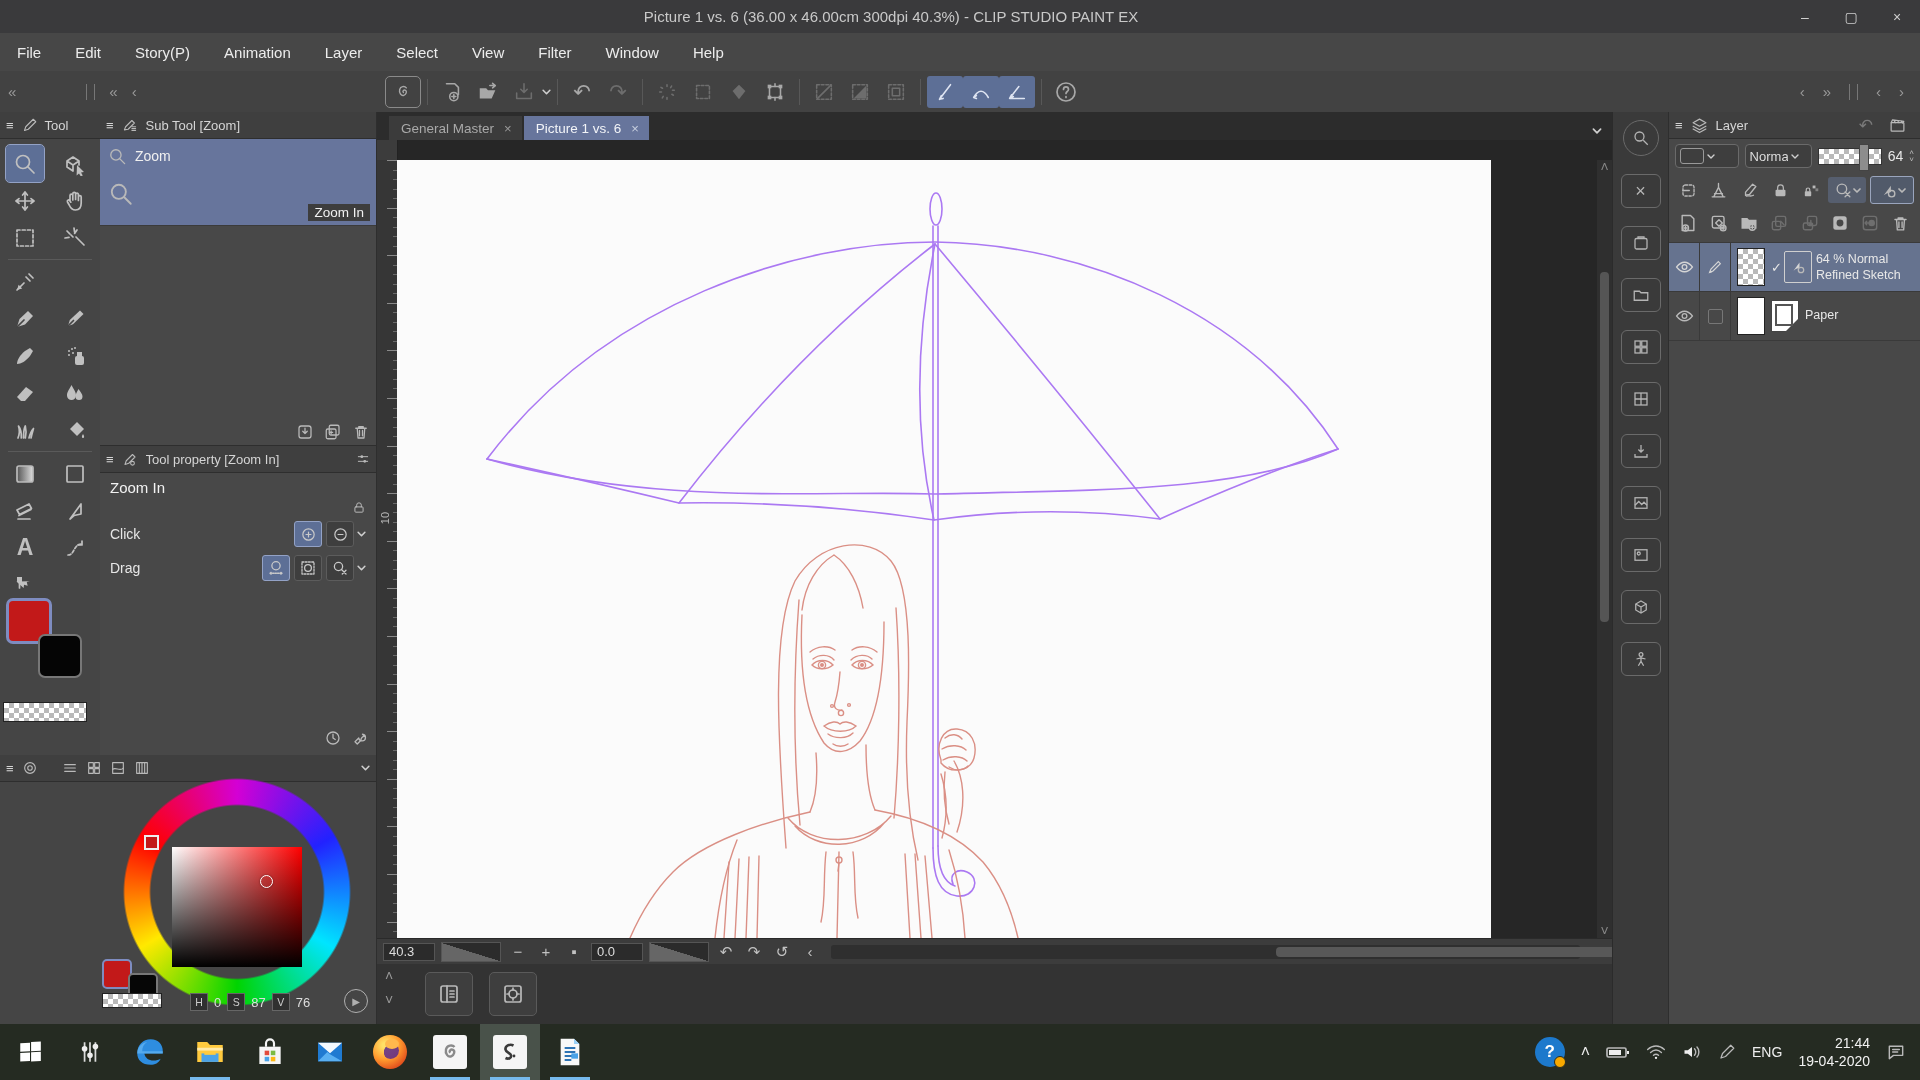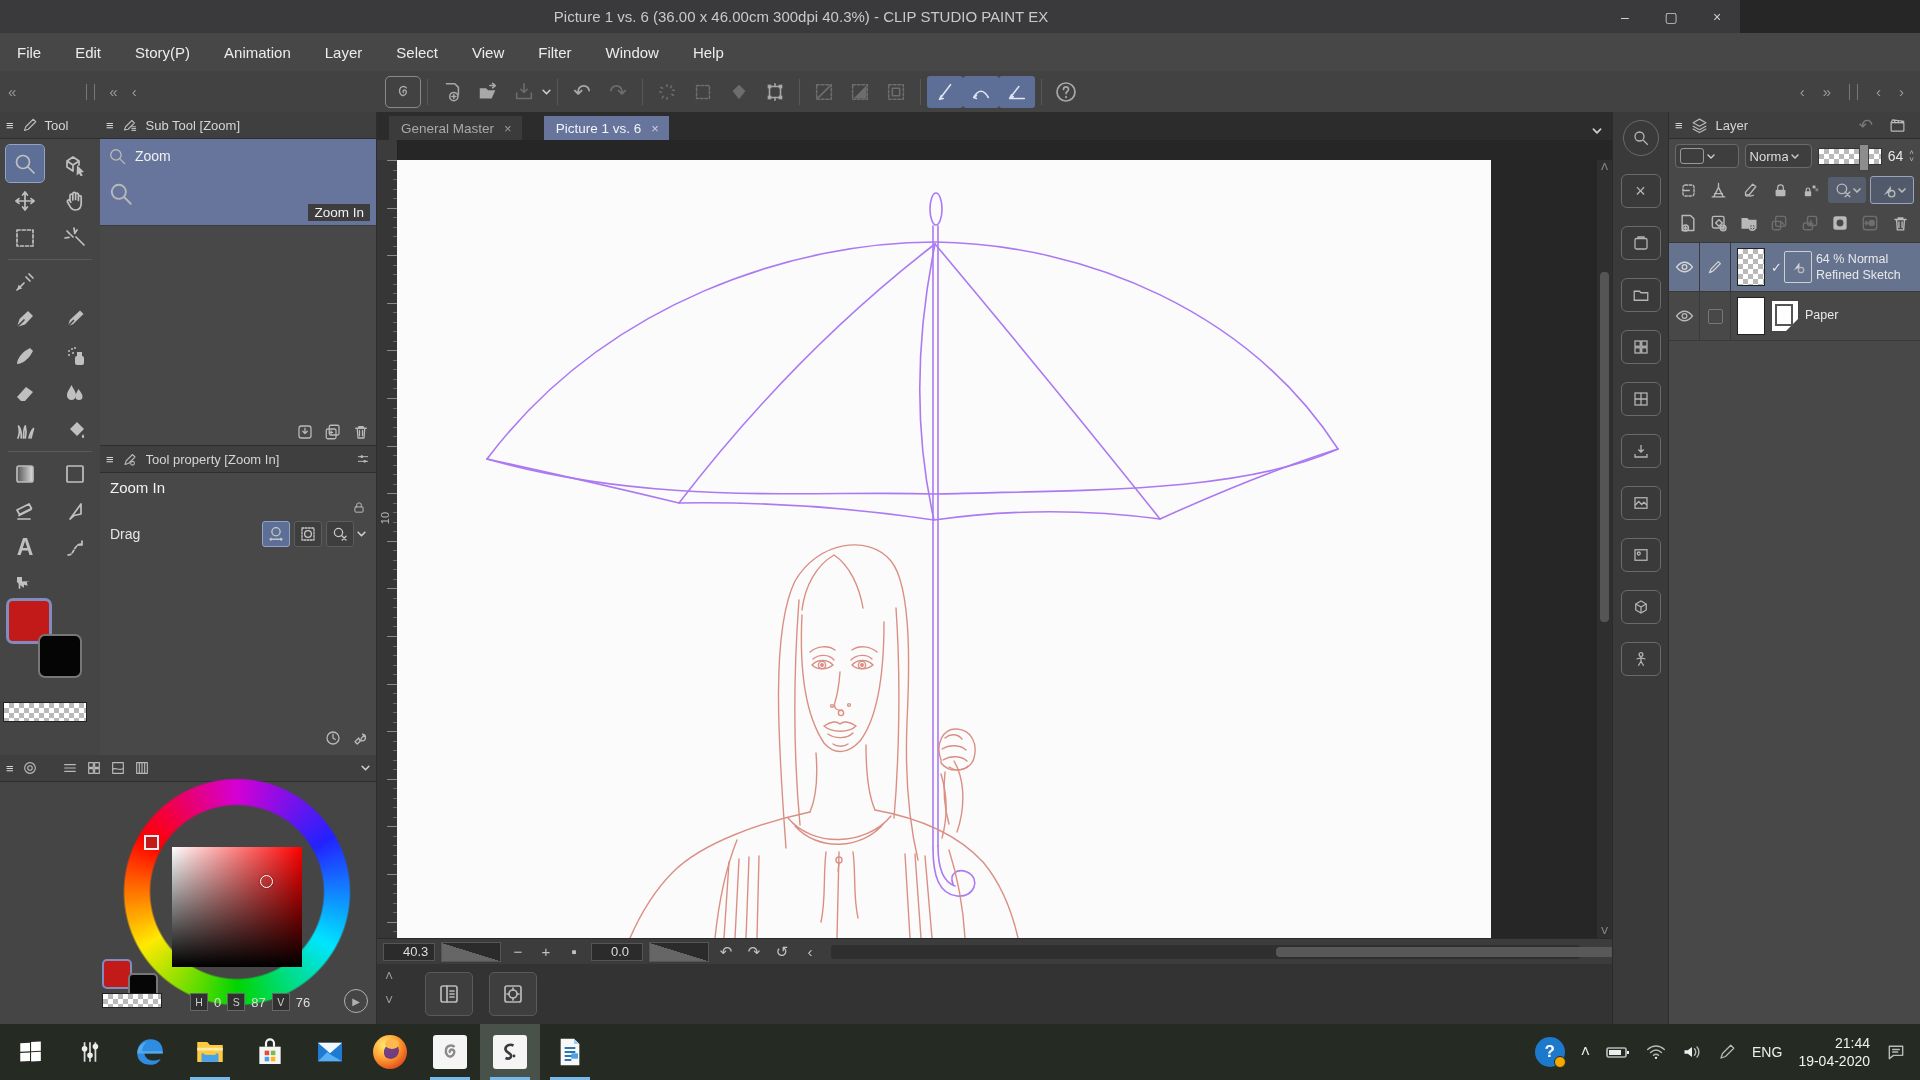--- a/index.html
+++ b/index.html
@@ -6,62 +6,62 @@
   #root{position:relative;width:1920px;height:1080px;overflow:hidden;
         font-family:"Liberation Sans",sans-serif;color:#e3e3e3;font-size:14px;
         background:#262626;-webkit-user-select:none;user-select:none;}
   .abs{position:absolute;}
   .row{display:flex;align-items:center;}
   .ic{display:inline-flex;align-items:center;justify-content:center;color:#b9b9b9;}
   .ic svg{stroke:currentColor;fill:none;stroke-width:1.7;stroke-linecap:round;stroke-linejoin:round;}
   .ic .f{fill:currentColor;stroke:none;}
   .chev svg{stroke:#cfcfcf;fill:none;stroke-width:1.4;}
   
-  .titlebar{left:0;top:0;width:1740px;height:33px;background:#3a3a3c;display:flex;align-items:center;}
+  .titlebar{left:0;top:0;width:1920px;height:33px;background:#3a3a3c;display:flex;align-items:center;}
   .titlebar .t{flex:1;text-align:center;color:#c9c9c9;font-size:15px;}
   .wctl{width:46px;height:33px;display:flex;align-items:center;justify-content:center;color:#cfcfcf;font-size:14px;}
   
   .menubar{left:0;top:33px;width:1920px;height:38px;background:#474747;display:flex;align-items:center;border-bottom:1px solid #303030;}
   .menubar .mi{padding:0 17px;font-size:15px;color:#ececec;height:100%;display:flex;align-items:center;}
   
   .toolbar{left:0;top:71px;width:1920px;height:41px;background:#424242;display:flex;align-items:center;border-bottom:1px solid #2b2b2b;}
   .tb-left{width:377px;display:flex;align-items:center;color:#9a9a9a;gap:14px;padding-left:8px;font-size:15px;}
   .grip{width:7px;height:16px;border-left:1px solid #777;border-right:1px solid #777;margin-left:56px;}
   .tbtn{width:36px;height:32px;display:flex;align-items:center;justify-content:center;border-radius:3px;color:#a8a8a8;}
   .tsep{width:1px;height:26px;background:#585858;margin:0 6px;}
   .tbtn.blue{background:#5d6f96;color:#dfe5f2;}
   .tbtn.dim{color:#6d6d6d;}
   .logobox{width:34px;height:30px;border:1px solid #8a8a8a;border-radius:5px;}
   
   .doctabs{left:377px;top:112px;width:1235px;height:28px;background:#2c2c2c;display:flex;align-items:flex-end;}
   .dtab{height:24px;display:flex;align-items:center;gap:10px;padding:0 10px 0 12px;font-size:13.5px;margin-right:2px;}
   .dtab .x{color:#9a9a9a;font-size:13px;}
   .dtab.inactive{background:#3b3b3b;color:#a9a9a9;}
-  .dtab.active{background:#67759c;color:#f2f4f8;margin-left:20px;}
+  .dtab.active{background:#67759c;color:#f2f4f8;}
   .dtab.active .x{color:#c8cfdf;}
   
   .hruler{left:397px;top:140px;width:1215px;height:20px;background:#363636;border-bottom:1px solid #222;
     background-image:repeating-linear-gradient(to right,#8a8a8a 0 1px,transparent 1px 47.6px),
                      repeating-linear-gradient(to right,#6a6a6a 0 1px,transparent 1px 9.52px);
     background-size:100% 10px,100% 4px;background-position:left bottom,left bottom;background-repeat:no-repeat;}
   .rcorner{left:377px;top:140px;width:20px;height:20px;background:#3c3c3c;border-right:1px solid #222;border-bottom:1px solid #222;}
   .vruler{left:377px;top:160px;width:20px;height:778px;background:#363636;border-right:1px solid #222;
     background-image:repeating-linear-gradient(to bottom,#8a8a8a 0 1px,transparent 1px 47.6px),
                      repeating-linear-gradient(to bottom,#6a6a6a 0 1px,transparent 1px 9.52px);
     background-size:10px 100%,4px 100%;background-position:right top,right top;background-repeat:no-repeat;}
   .rnum{position:absolute;font-size:11px;color:#b5b5b5;}
   
   .canvas-wrap{left:397px;top:160px;width:1200px;height:778px;background:#262626;overflow:hidden;}
   .canvas-white{position:absolute;left:0;top:0;width:1094px;height:778px;background:#fbfbfb;}
   .vscroll{left:1597px;top:160px;width:15px;height:778px;background:#2f2f2f;}
   .vscroll .thumb{position:absolute;left:3px;top:112px;width:9px;height:350px;background:#555;border-radius:4px;}
   .vscroll .cap{position:absolute;left:0;width:15px;height:14px;color:#888;display:flex;align-items:center;justify-content:center;}
   
   .statusbar{left:377px;top:938px;width:1235px;height:26px;background:#3c3c3c;display:flex;align-items:center;gap:6px;padding-left:6px;box-sizing:border-box;border-top:1px solid #2a2a2a;}
-  .valbox{width:52px;height:18px;background:#2b2b2b;border:1px solid #555;color:#ddd;font-size:13px;display:flex;align-items:center;padding-left:19px;box-sizing:border-box;}
+  .valbox{width:52px;height:18px;background:#2b2b2b;border:1px solid #555;color:#ddd;font-size:13px;display:flex;align-items:center;padding-left:5px;box-sizing:border-box;}
   .ramp{width:58px;height:18px;background:#2b2b2b;border:1px solid #555;position:relative;overflow:hidden;}
   .ramp:before{content:"";position:absolute;right:0;bottom:0;width:100%;height:100%;
     background:linear-gradient(to top right,#666 49.5%,transparent 50%);}
   .sbtn{width:22px;height:20px;display:flex;align-items:center;justify-content:center;color:#c2c2c2;font-size:15px;}
   .hscroll{position:relative;flex:1;height:14px;background:#2f2f2f;margin:0 4px;border-radius:3px;}
   .hscroll .thumb{position:absolute;top:2px;left:445px;height:10px;width:405px;background:#585858;border-radius:4px;}
   
   .bottomstrip{left:377px;top:964px;width:1235px;height:60px;background:#333;}
   .bsbtn{position:absolute;width:46px;height:42px;top:8px;background:#3e3e3e;border:1px solid #5a5a5a;border-radius:5px;display:flex;align-items:center;justify-content:center;color:#b9b9b9;}
   
@@ -627,20 +627,41 @@
     <div class="propname">Zoom In</div>
     <div class="lockrow">
         <span class="ic">
           <svg width="14" height="15" viewBox="0 0 24 24">
             <rect x="5" y="11" width="14" height="9" rx="1.5"></rect>
             <path d="M8 11V8a4 4 0 018 0v3"></path>
           </svg>
         </span>
       </div>
     <div class="proprow">
+      <span class="lbl">Click</span>
+      <span style="flex:1"></span>
+      <span class="pbtn blue ic">
+          <svg width="17" height="17" viewBox="0 0 24 24">
+            <circle cx="12" cy="12" r="8"></circle>
+            <path d="M12 8.5v7M8.5 12h7"></path>
+          </svg>
+        </span>
+      <span class="pbtn ic" style="margin-left:4px">
+          <svg width="17" height="17" viewBox="0 0 24 24">
+            <circle cx="12" cy="12" r="8"></circle>
+            <path d="M8.5 12h7"></path>
+          </svg>
+        </span>
+      <span class="chev ic" style="margin-left:3px">
+          <svg width="9" height="6" viewBox="0 0 8 5">
+            <path d="M1 1l3 3 3-3"></path>
+          </svg>
+        </span>
+    </div>
+    <div class="proprow">
       <span class="lbl">Drag</span>
       <span style="flex:1"></span>
       <span class="pbtn blue ic">
           <svg width="18" height="18" viewBox="0 0 24 24">
             <circle cx="12" cy="9" r="5.5"></circle>
             <path d="M4 19h16M4 19l2-1.6M4 19l2 1.6M20 19l-2-1.6M20 19l-2 1.6" stroke-dasharray="2 1.3"></path>
           </svg>
         </span>
       <span class="pbtn ic" style="margin-left:4px">
           <svg width="18" height="18" viewBox="0 0 24 24">

